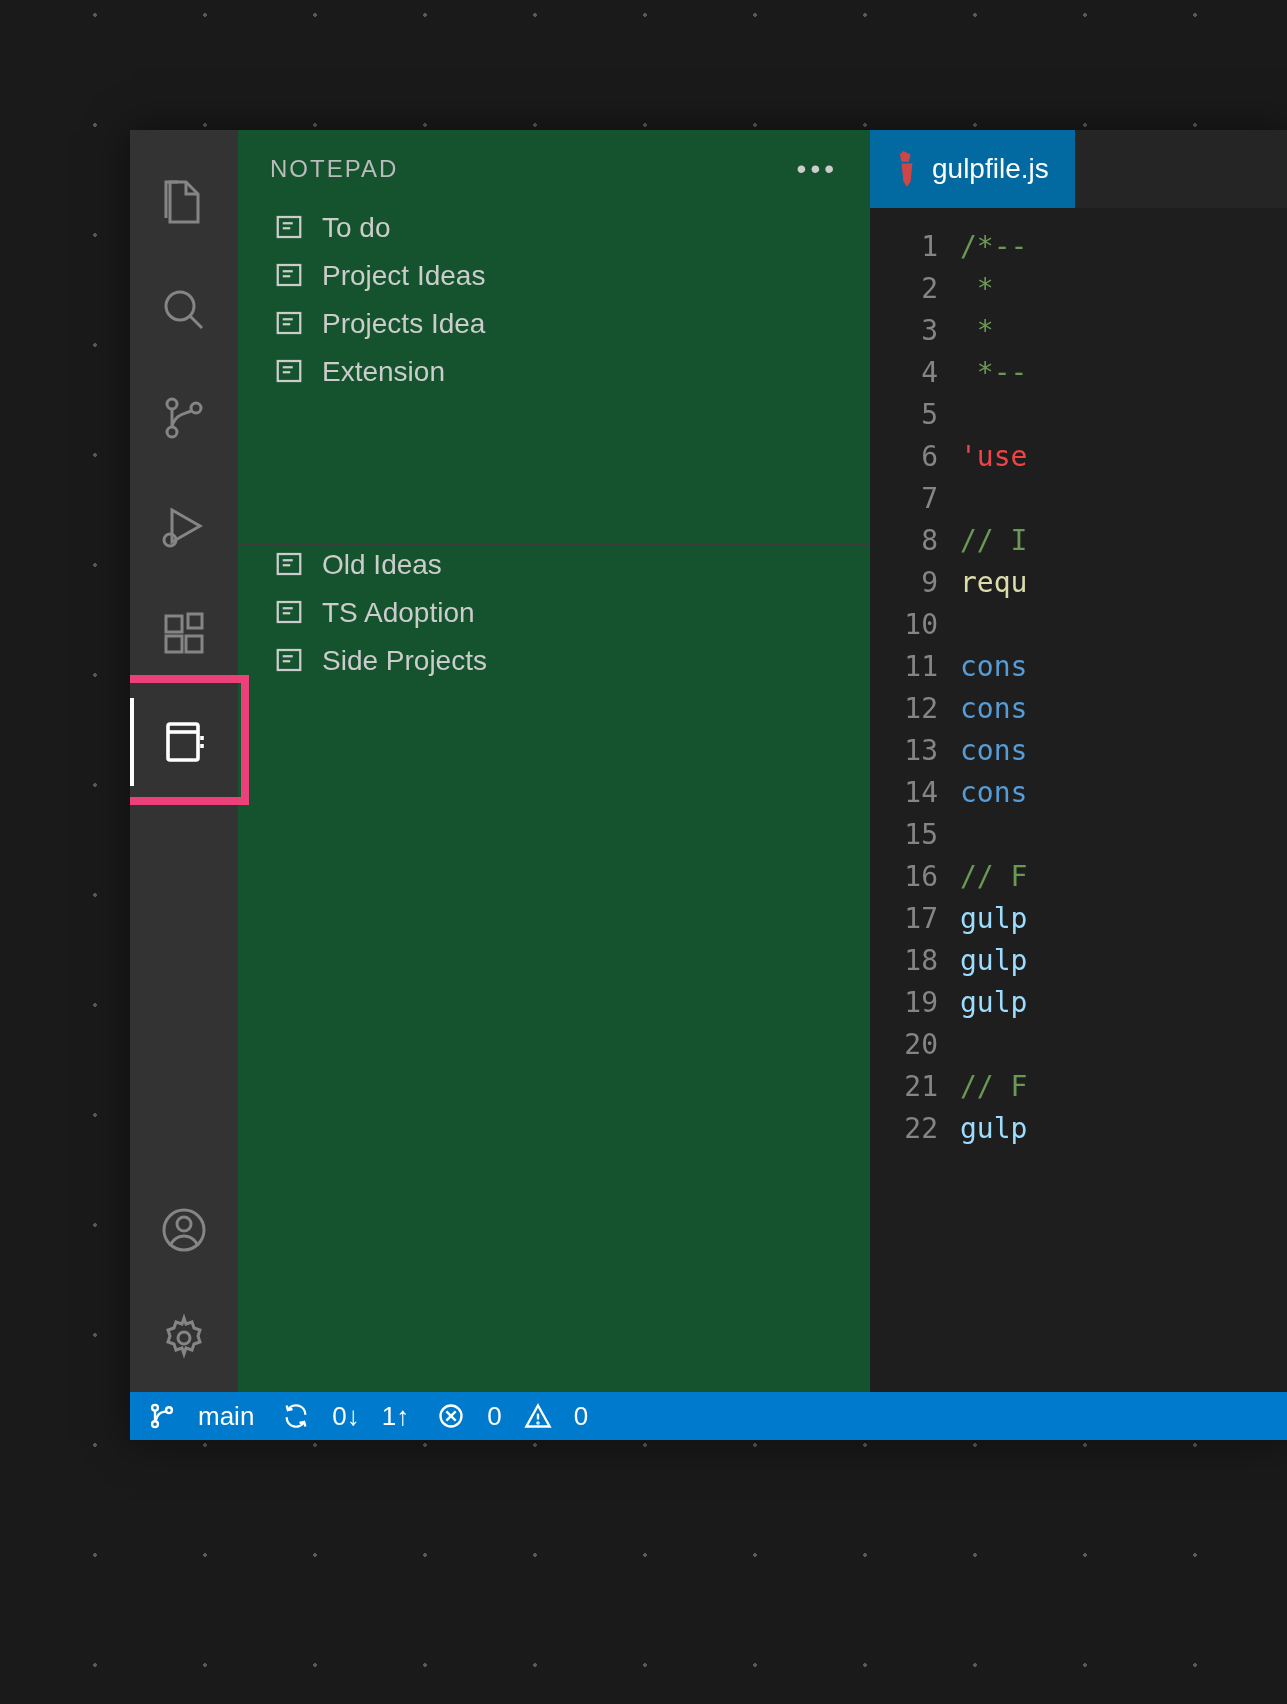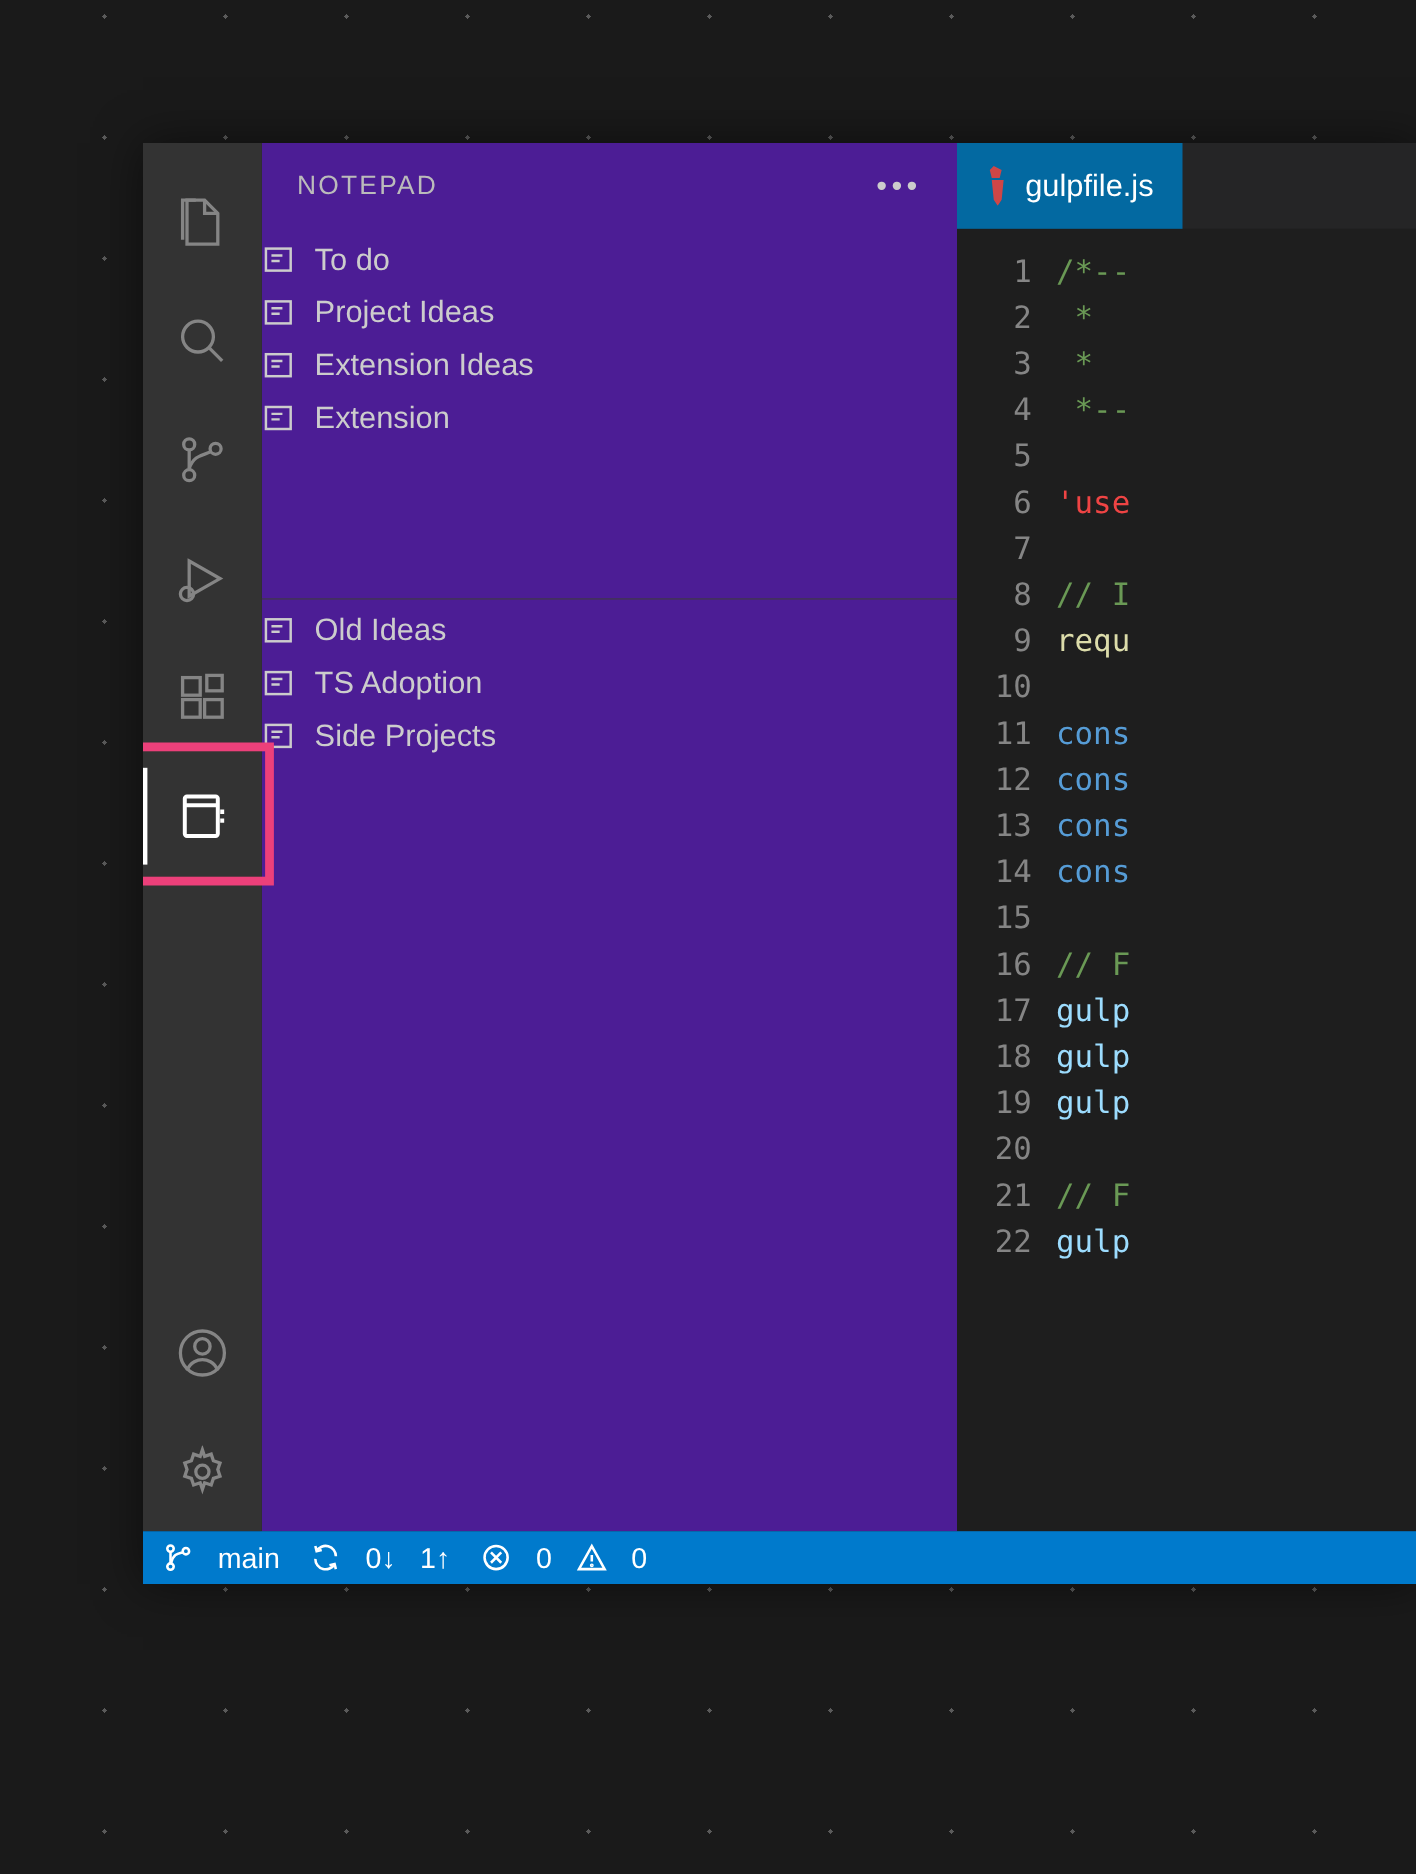--- a/index.html
+++ b/index.html
@@ -57,21 +57,21 @@
     position: absolute;
     border: 8px solid #ec407a;
     width: 130px; height: 130px;
     pointer-events: none;
     z-index: 10;
   }
 
   
   .side-panel {
     width: 632px;
-    background: #4c1d95;
+    background: #14532d;
     color: #cccccc;
     display: flex;
     flex-direction: column;
   }
   .panel-title-row {
     height: 78px;
     display: flex; align-items: center;
     padding: 0 24px 0 32px;
     color: #bbbbbb;
     font-size: 24px;
@@ -89,21 +89,22 @@
     letter-spacing: 1px;
     color: #cccccc;
   }
   .section-header .chev { width: 28px; margin-right: 10px; display:flex; align-items:center; color:#cccccc;}
   .section-header .spacer { flex: 1; }
   .section-header .action-icon { width: 40px; height: 40px; display:flex; align-items:center; justify-content:center; color:#cccccc; margin-left: 10px; cursor:pointer; }
 
   .tree { padding: 4px 0 20px 0; }
   .tree-item {
     height: 48px;
-    display: flex; align-items: center;
+    display: flex; 
+    padding-left: 36px;
     font-size: 28px;
     color: #cccccc;
     cursor: pointer;
     gap: 18px;
   }
   .note-icon { width: 30px; height: 30px; flex-shrink: 0; }
 
   .section-divider { height: 1px; background: #3c3c3c; }
 
   
@@ -237,21 +238,21 @@
               <line x1="7" y1="13" x2="13" y2="13"></line>
             </svg>
           <span>Project Ideas</span>
         </div>
         <div class="tree-item">
           <svg class="note-icon" viewBox="0 0 24 24" fill="none" stroke="#cccccc" stroke-width="1.8">
               <rect x="3" y="4" width="18" height="16"></rect>
               <line x1="7" y1="9" x2="15" y2="9"></line>
               <line x1="7" y1="13" x2="13" y2="13"></line>
             </svg>
-          <span>Extension Ideas</span>
+          <span>Projects Idea</span>
         </div>
         <div class="tree-item">
           <svg class="note-icon" viewBox="0 0 24 24" fill="none" stroke="#cccccc" stroke-width="1.8">
               <rect x="3" y="4" width="18" height="16"></rect>
               <line x1="7" y1="9" x2="15" y2="9"></line>
               <line x1="7" y1="13" x2="13" y2="13"></line>
             </svg>
           <span>Extension</span>
         </div>
       </div>

